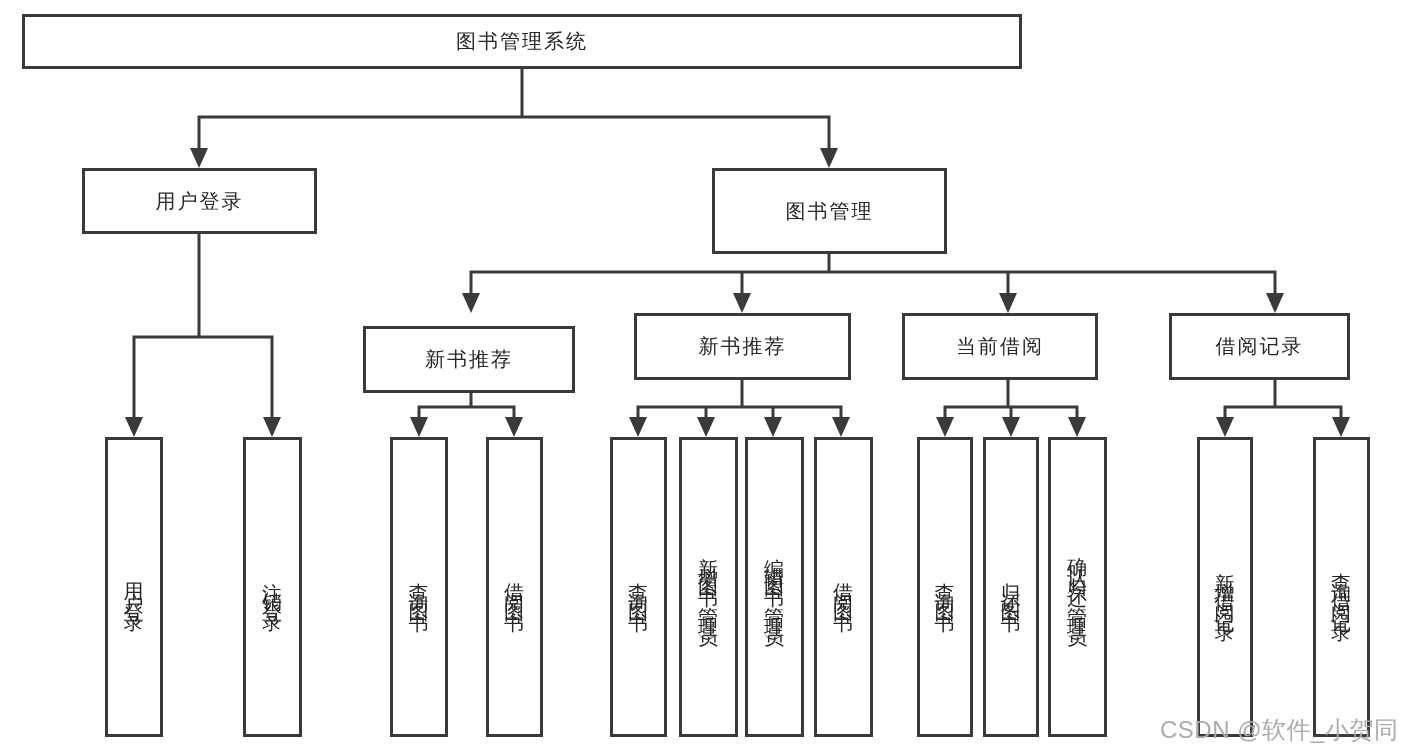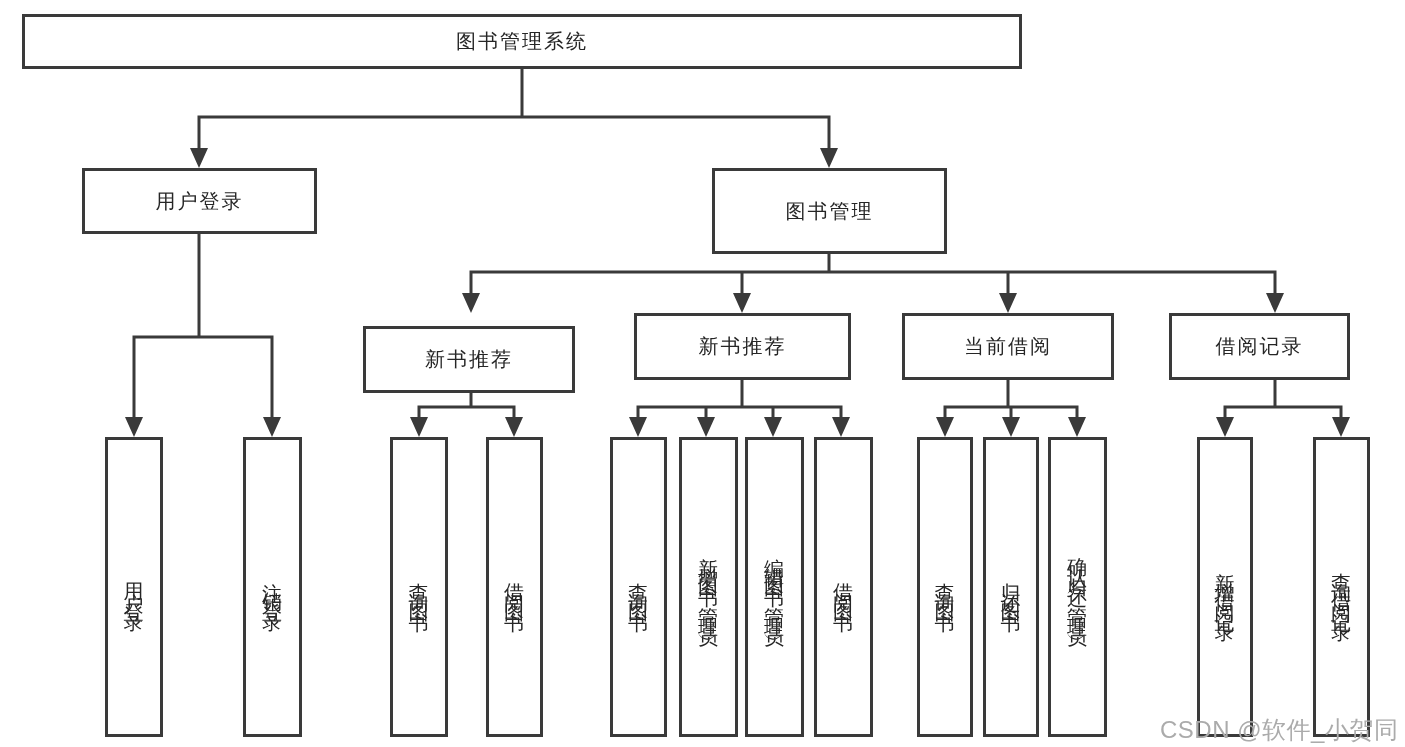--- a/index.html
+++ b/index.html
@@ -116,21 +116,21 @@
   <div class="hbox" style="left:712px;top:168px;width:235px;height:86px">
     <span>图书管理</span>
   </div>
 
   <div class="hbox" style="left:363px;top:326px;width:212px;height:67px">
     <span>新书推荐</span>
   </div>
   <div class="hbox" style="left:634px;top:313px;width:217px;height:67px">
     <span>新书推荐</span>
   </div>
-  <div class="hbox" style="left:902px;top:313px;width:212px;height:67px">
+  <div class="hbox" style="left:902px;top:313px;width:196px;height:67px">
     <span>当前借阅</span>
   </div>
   <div class="hbox" style="left:1169px;top:313px;width:181px;height:67px">
     <span>借阅记录</span>
   </div>
 
   <div class="vbox" style="left:105px;width:58px">
     <span class="vtext">用户登录</span>
   </div>
   <div class="vbox" style="left:243px;width:59px">

